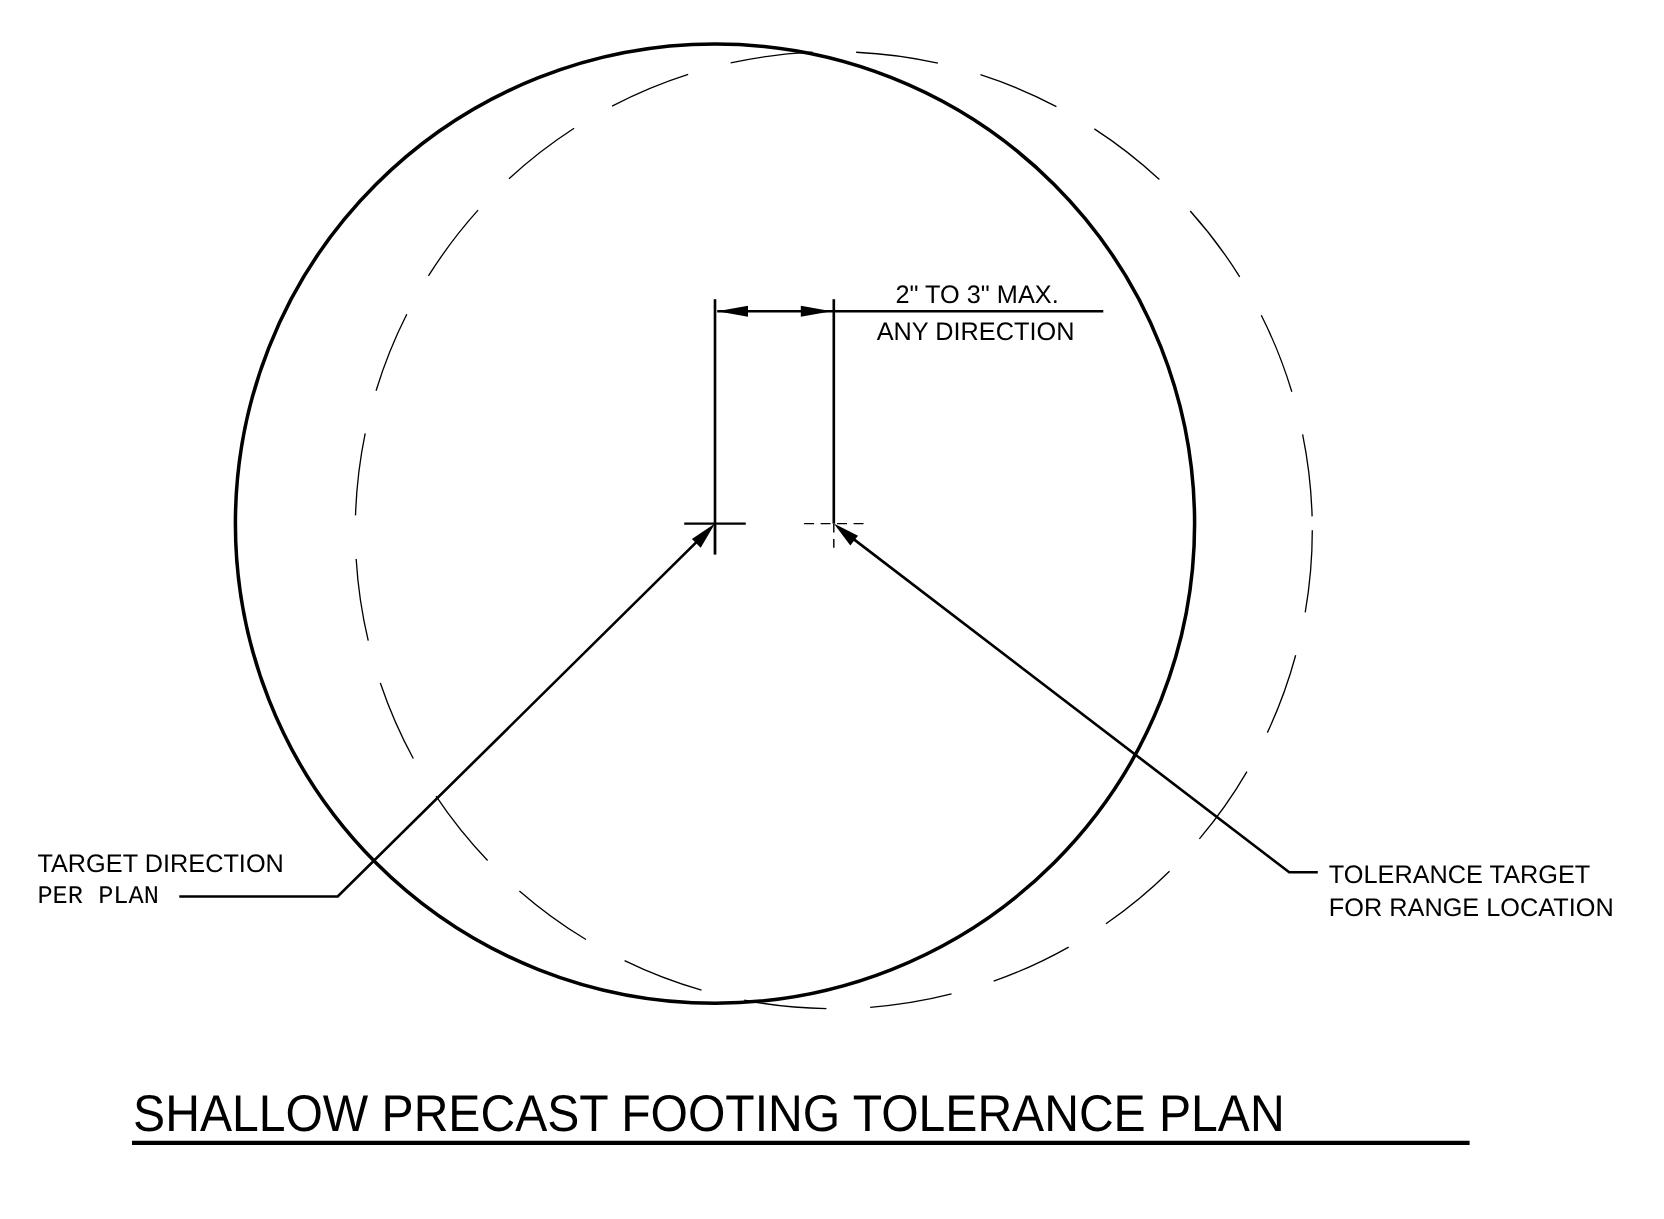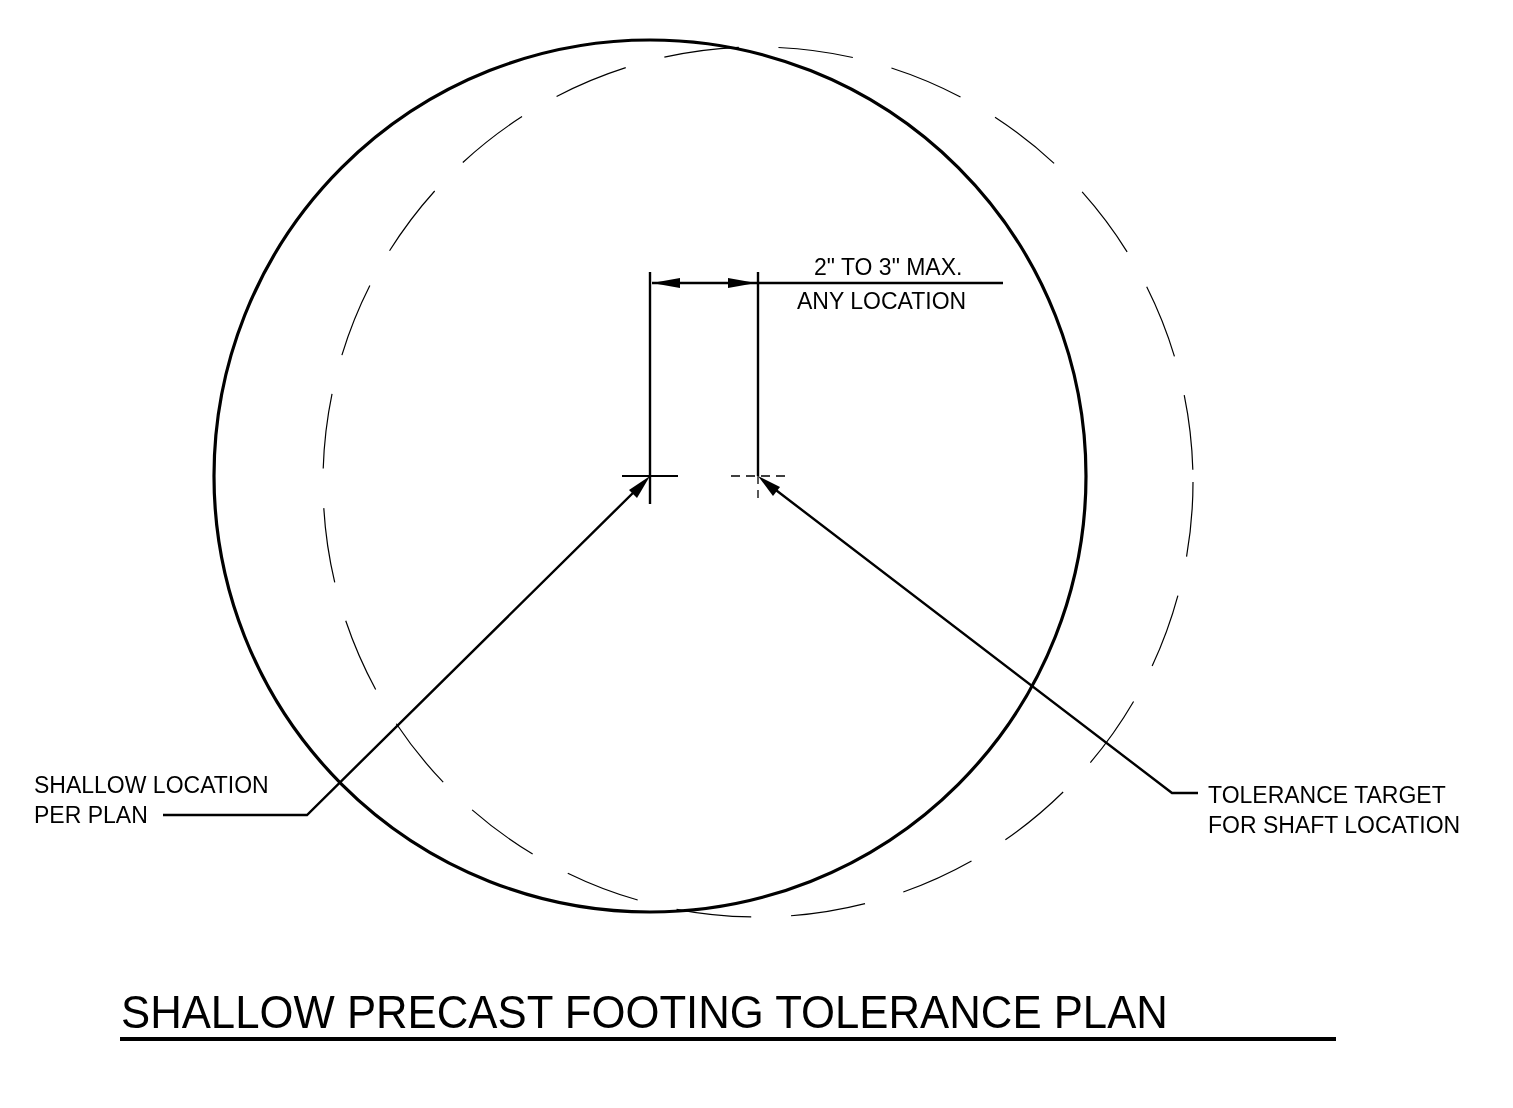--- a/index.html
+++ b/index.html
@@ -38,21 +38,21 @@
   <polyline points="163,815 307,815 640,486" fill="none" stroke="#000" stroke-width="2.4"></polyline>
   <polygon points="650,476 629,490 637,498" fill="#000"></polygon>
 
   <polyline points="768,484 1172,793 1198,793" fill="none" stroke="#000" stroke-width="2.4"></polyline>
   <polygon points="758,476 780,487 773,496" fill="#000"></polygon>
 
   <line x1="120" y1="1039" x2="1336" y2="1039" stroke="#000" stroke-width="4"></line>
 </svg>
 
 <div class="lbl small" style="left:814px; top:256px;">2" TO 3" MAX.</div>
-<div class="lbl small" style="left:797px; top:290px;">ANY LOCATION</div>
+<div class="lbl small" style="left:797px; top:290px;">ANY DIRECTION</div>
 
-<div class="lbl small" style="left:34px; top:774px;">SHALLOW LOCATION</div>
-<div class="lbl small" style="left:34px; top:804px;">PER PLAN</div>
+<div class="lbl small" style="left:34px; top:774px;">TARGET DIRECTION</div>
+<div class="lbl small" style="left:34px; top:804px;font-family:Liberation Mono, monospace;">PER PLAN</div>
 
 <div class="lbl small" style="left:1208px; top:784px;">TOLERANCE TARGET</div>
-<div class="lbl small" style="left:1208px; top:814px;">FOR SHAFT LOCATION</div>
+<div class="lbl small" style="left:1208px; top:814px;">FOR RANGE LOCATION</div>
 
 <div class="lbl title" style="left:121px; top:988px;">SHALLOW PRECAST FOOTING TOLERANCE PLAN</div>
 
 </body></html>

